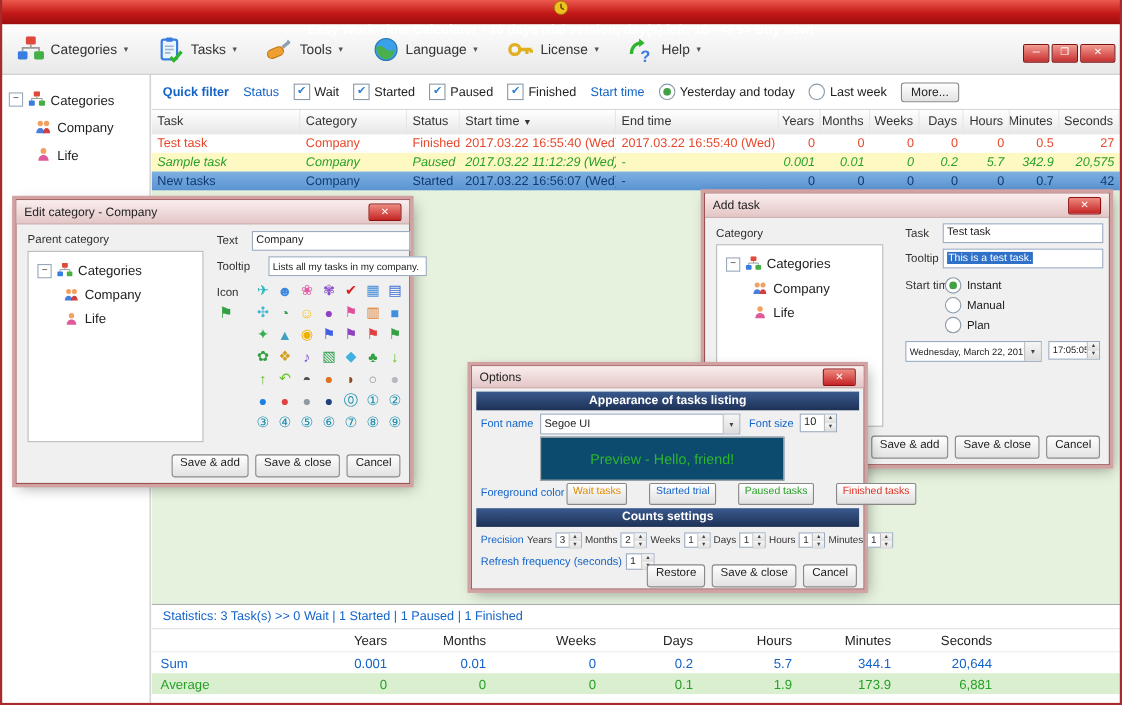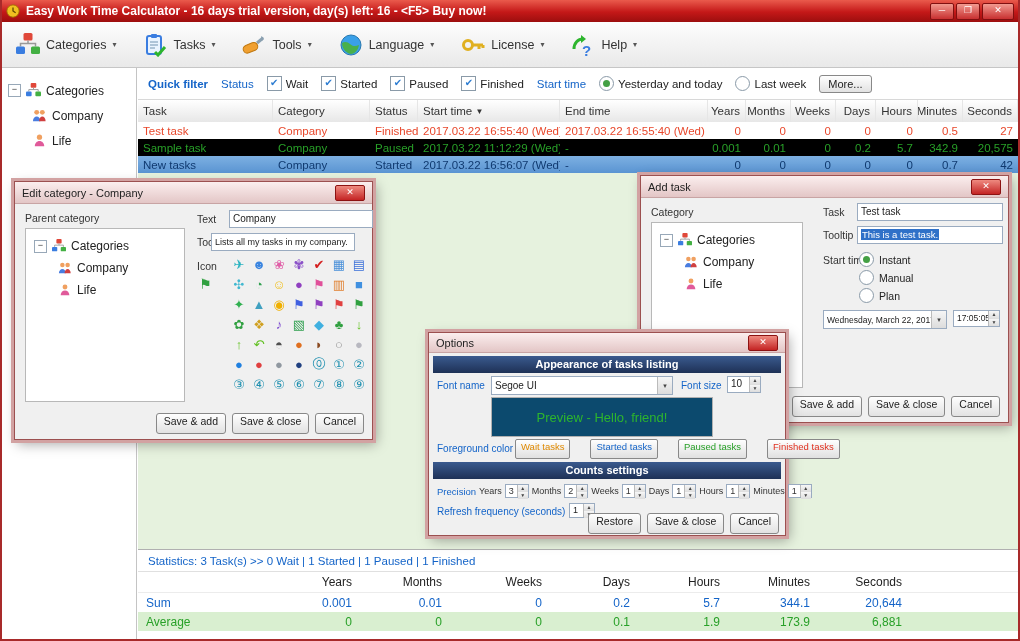--- a/index.html
+++ b/index.html
@@ -3,21 +3,21 @@
 <meta charset="utf-8">
 <style>
   html,body{margin:0;padding:0;background:#555;}
   #app{position:relative;width:1020px;height:641px;background:#fff;overflow:hidden;
        font-family:"Liberation Sans","DejaVu Sans",sans-serif;font-size:12px;color:#222;}
   .frame{position:absolute;inset:0;border:2px solid #a82a2a;border-top:none;pointer-events:none;z-index:60;}
 
   
   .titlebar{position:absolute;top:0;left:0;right:0;height:22px;
     background:linear-gradient(#ea5a4c,#c41818 55%,#9c0e0e);display:flex;align-items:center;gap:6px;
-    padding:0 6px;color:#fff;font-weight:bold;font-size:12px;z-index:5;}
+    padding:0 6px;color:#fff;font-weight:bold;font-size:12px;z-index:5;flex-direction:column;}
   .win-controls{margin-left:auto;display:flex;gap:2px;}
   .win-btn{width:22px;height:15px;border:1px solid #801010;border-radius:2px;
     background:linear-gradient(#f29a90,#c83030);color:#fff;font-size:9px;line-height:13px;text-align:center;}
   .win-btn.close{width:30px;}
 
   
   .toolbar{position:absolute;top:22px;left:0;right:0;height:45px;
     background:linear-gradient(#fdfdfd,#e9e9e9);border-bottom:1px solid #c6c6c6;
     display:flex;align-items:center;gap:27px;padding:0 16px;z-index:4;}
   .tb-item{display:flex;align-items:center;gap:6px;font-size:12.5px;color:#333;cursor:default;}
@@ -45,21 +45,21 @@
     border-radius:3px;padding:2px 8px;font-size:11px;color:#222;text-align:center;cursor:default;}
 
   .grid{display:grid;grid-template-columns:135px 97px 48px 142px 148px 38px 45px 45px 40px 42px 45px 1fr;}
   .thead{position:absolute;top:32px;left:0;right:0;height:22px;background:linear-gradient(#ffffff,#e7e7e7);
     border-bottom:1px solid #c8c8c8;font-size:11.5px;color:#333;}
   .thead>div{padding:0 5px;border-right:1px solid #e6e6e6;display:flex;align-items:center;overflow:hidden;}
   .num{justify-content:flex-end;text-align:right;}
   .trow{position:absolute;left:0;right:0;height:17px;font-size:11.5px;white-space:nowrap;}
   .trow>div{padding:0 5px;display:flex;align-items:center;overflow:hidden;}
   .r0{top:54px;background:#fff;color:#e8472b;}
-  .r1{top:71px;background:#000000;color:#28a028;}
+  .r1{top:71px;background:#fef9c3;color:#28a028;font-style:italic;}
   .r2{top:88px;background:linear-gradient(#7db0e2,#5a94d2);color:#103a70;}
 
   
   .stats{position:absolute;left:0;right:0;top:481px;bottom:0;background:#fff;border-top:1px solid #b0b0b0;}
   .stat-summary{height:21px;display:flex;align-items:center;padding:0 10px;font-size:11.5px;
     border-bottom:1px solid #e0e0e0;color:#1464c8;}
   .sgrid{display:grid;grid-template-columns:130px 92px 90px 100px 88px 90px 90px 92px 1fr;font-size:12px;}
   .sgrid>div{padding:0 8px;display:flex;align-items:center;overflow:hidden;}
   .shead{height:20px;color:#222;border-bottom:1px solid #ececec;}
   .srow{height:19px;}
@@ -395,21 +395,21 @@
               <circle cx="8" cy="4.5" r="2.8" fill="#f0a060"></circle>
               <path d="M3 14c0-3.2 2.2-5.5 5-5.5s5 2.3 5 5.5z" fill="#e05a9a"></path>
             </svg>
           </span>
         <span>Life</span>
       </div>
     </div>
     <span class="lbl" style="left:182px;top:31px;">Text</span>
     <div class="fld" style="left:214px;top:28px;width:136px;">Company</div>
     <span class="lbl" style="left:182px;top:54px;">Tooltip</span>
-    <div class="fld" style="left:196px;top:51px;width:136px;font-size:9px;">Lists all my tasks in my company.</div>
+    <div class="fld" style="left:229px;top:51px;width:136px;font-size:9px;">Lists all my tasks in my company.</div>
     <span class="lbl" style="left:182px;top:78px;">Icon</span>
     <span style="position:absolute;left:184px;top:94px;font-size:14px;color:#30a040;">⚑</span>
     <div class="icon-grid" style="left:214px;top:72px;" id="icon-grid">
         <span class="icon-cell" style="color: rgb(43, 179, 192);">✈</span>
         <span class="icon-cell" style="color: rgb(58, 133, 224);">☻</span>
         <span class="icon-cell" style="color: rgb(224, 96, 168);">❀</span>
         <span class="icon-cell" style="color: rgb(138, 80, 200);">✾</span>
         <span class="icon-cell" style="color: rgb(212, 32, 32);">✔</span>
         <span class="icon-cell" style="color: rgb(74, 144, 217);">▦</span>
         <span class="icon-cell" style="color: rgb(58, 111, 216);">▤</span>
@@ -554,21 +554,21 @@
       <span class="sval">10</span>
       <span class="sarr">
           <span>▲</span>
           <span>▼</span>
         </span>
     </div>
     <div class="preview" style="left:62px;top:64px;width:220px;height:38px;">Preview - Hello, friend!</div>
     <span class="olbl" style="left:8px;top:110px;">Foreground color</span>
     <div class="cbtns" style="left:86px;top:106px;">
       <span class="cbtn2" style="color: rgb(224, 138, 0);">Wait tasks</span>
-      <span class="cbtn2" style="color: rgb(20, 100, 200);">Started tasks</span>
+      <span class="cbtn2" style="color: rgb(20, 100, 200);">Started trial</span>
       <span class="cbtn2" style="color: rgb(40, 160, 40);">Paused tasks</span>
       <span class="cbtn2" style="color: rgb(224, 48, 32);">Finished tasks</span>
     </div>
     <div class="band" style="top:129px;">Counts settings</div>
     <div class="precrow" style="left:8px;top:151px;right:4px;">
       <span class="blue" style="font-size:9.5px;">Precision</span>
       <span>Years</span>
       <span class="spin">
           <span class="sval">3</span>
           <span class="sarr">

